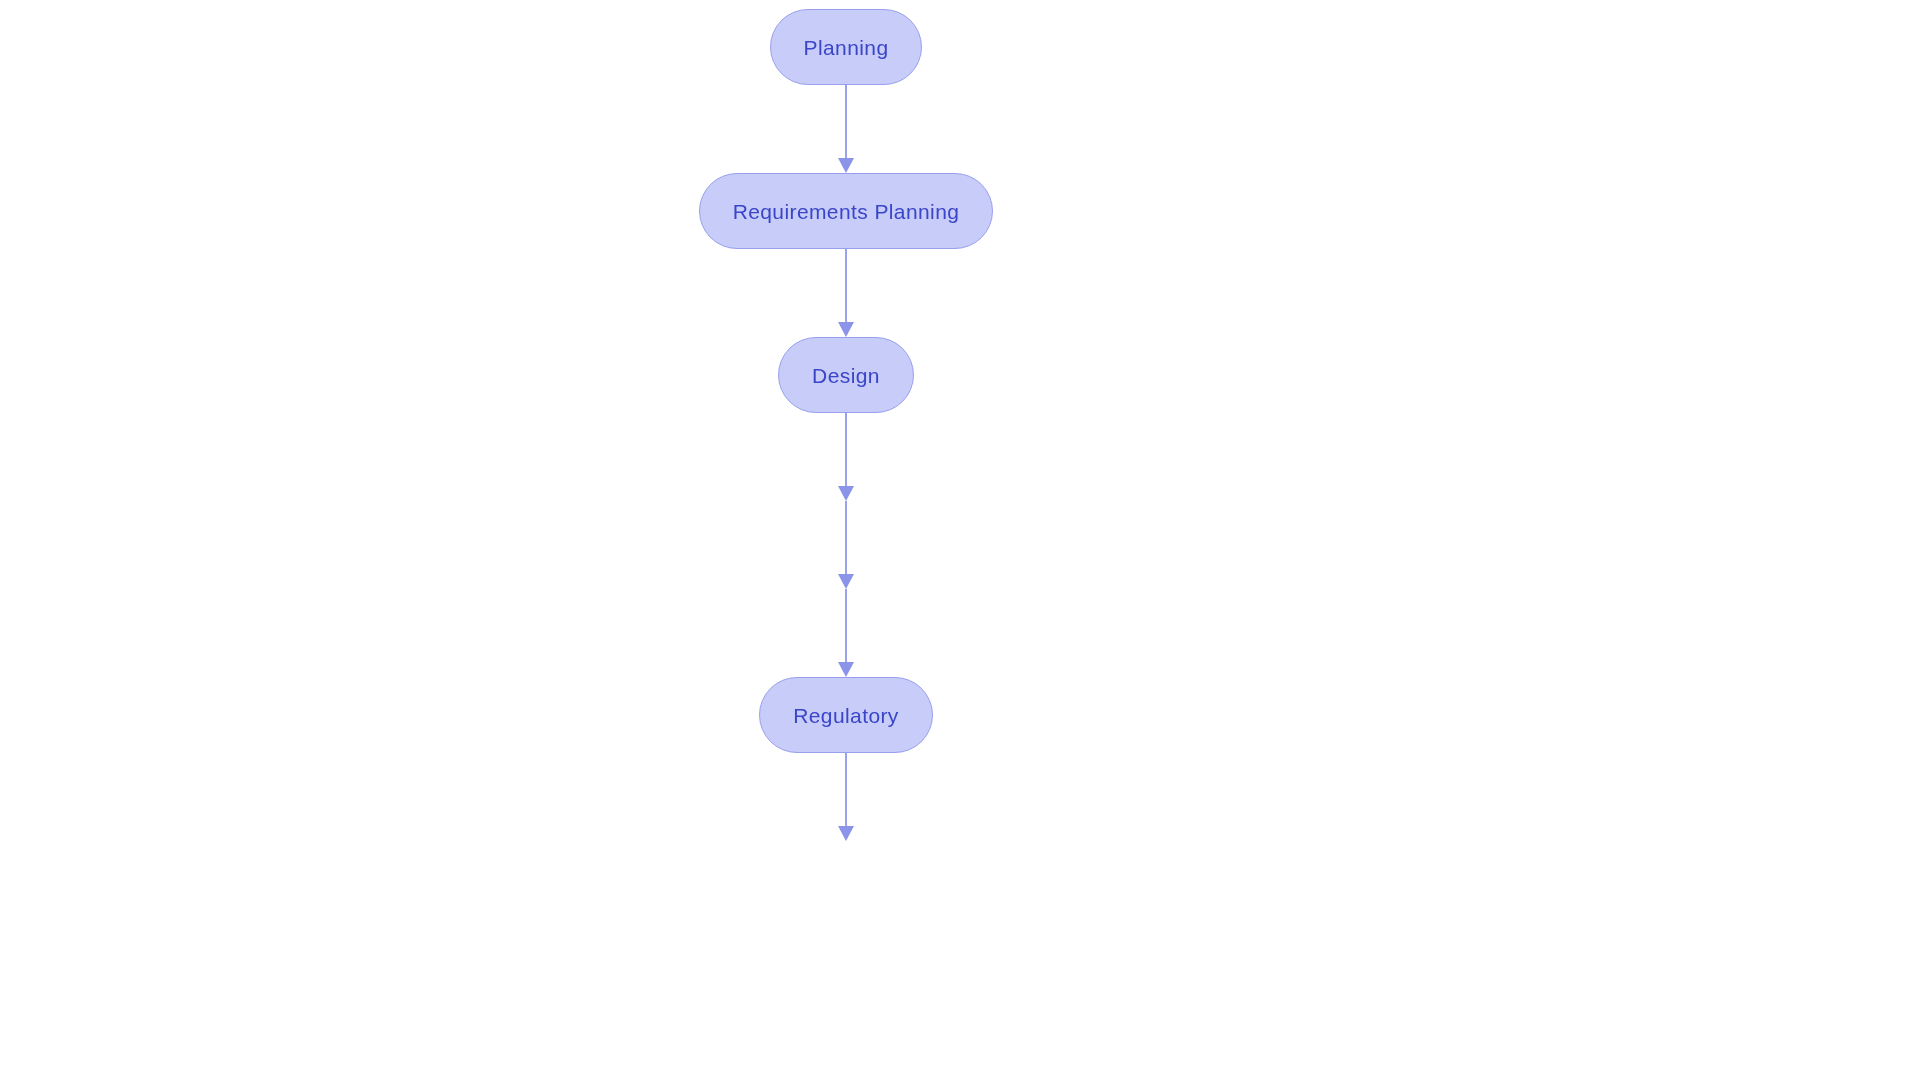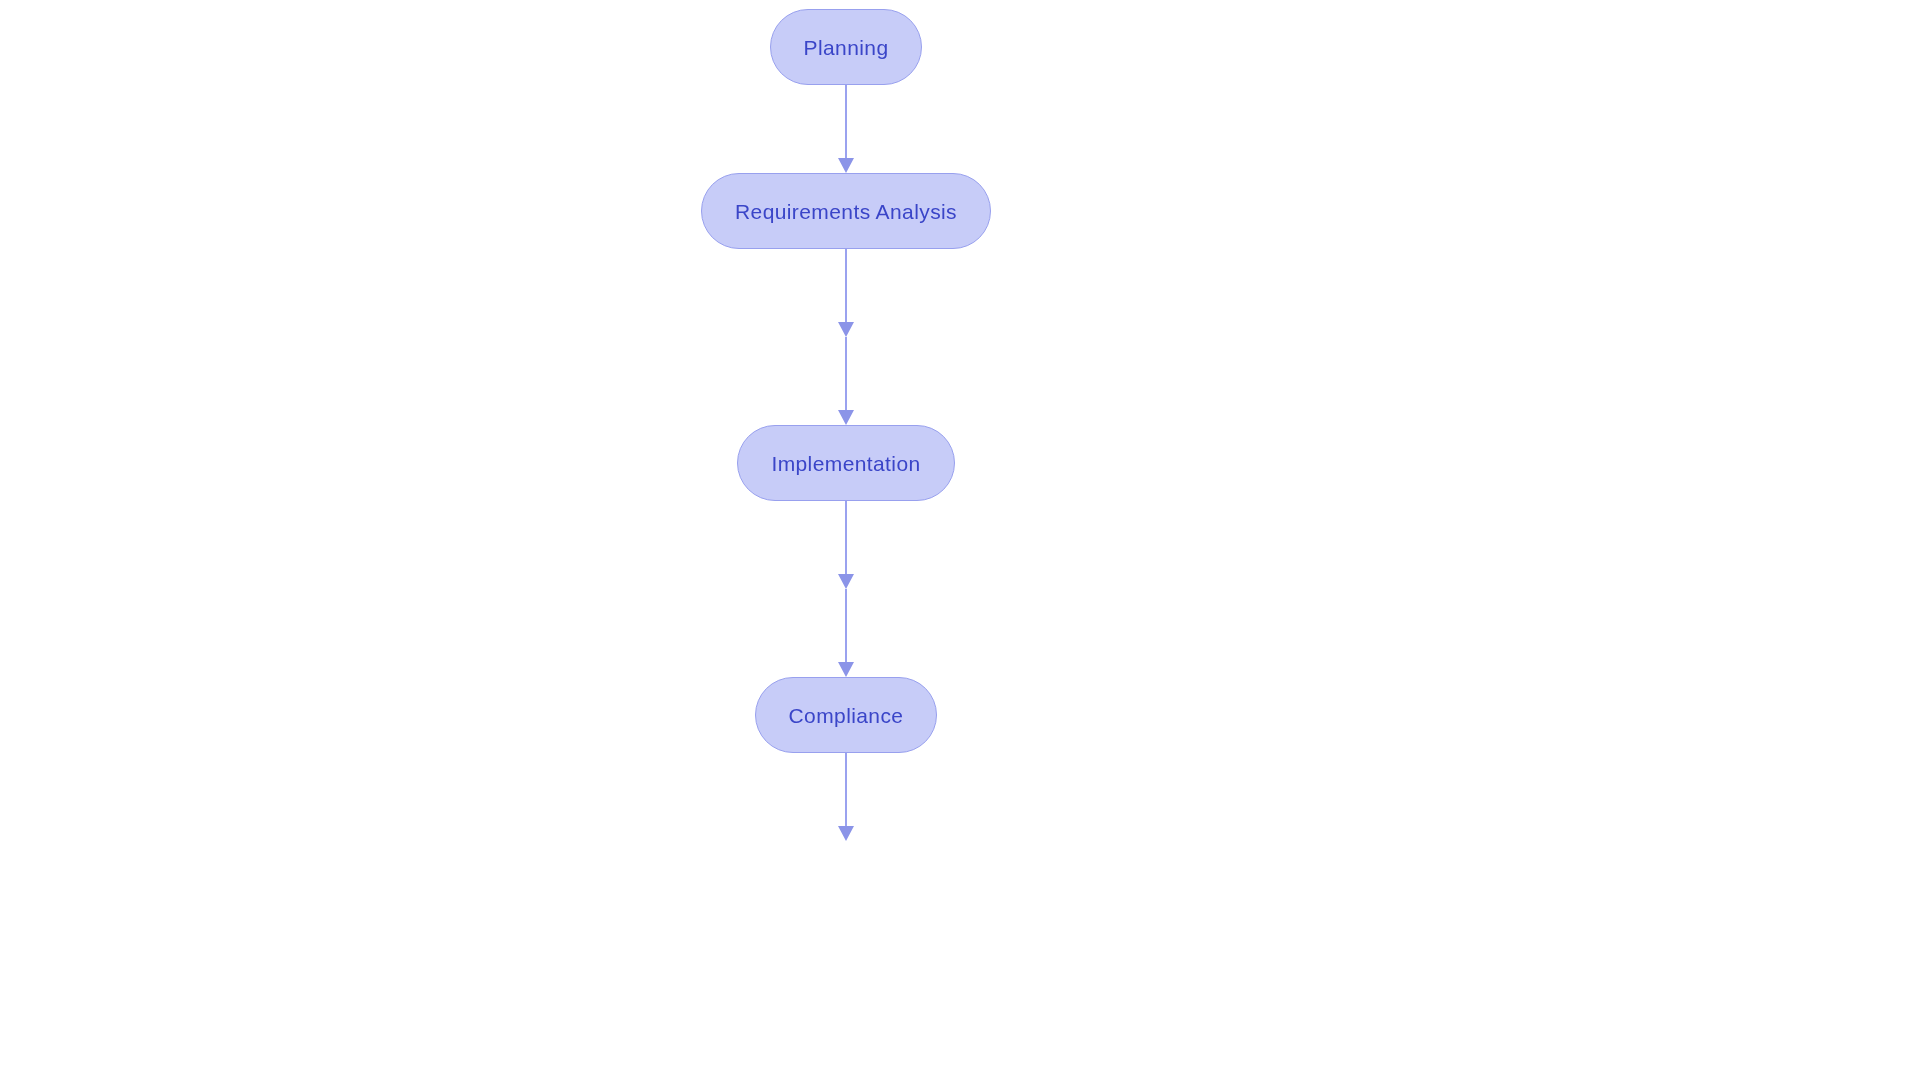--- a/index.html
+++ b/index.html
@@ -77,51 +77,51 @@
   <div class="node">
     <span class="node-label">Planning</span>
   </div>
 
   <div class="edge">
     <span class="edge-line"></span>
     <span class="edge-head"></span>
   </div>
 
   <div class="node">
-    <span class="node-label">Requirements Analysis</span>
+    <span class="node-label">Requirements Planning</span>
+  </div>
+
+  <div class="edge">
+    <span class="edge-line"></span>
+    <span class="edge-head"></span>
+  </div>
+
+  <div class="node">
+    <span class="node-label">Design</span>
   </div>
 
   <div class="edge">
     <span class="edge-line"></span>
     <span class="edge-head"></span>
   </div>
 
 
   <div class="edge">
     <span class="edge-line"></span>
     <span class="edge-head"></span>
   </div>
 
-  <div class="node">
-    <span class="node-label">Implementation</span>
-  </div>
-
-  <div class="edge">
-    <span class="edge-line"></span>
-    <span class="edge-head"></span>
-  </div>
-
 
   <div class="edge">
     <span class="edge-line"></span>
     <span class="edge-head"></span>
   </div>
 
   <div class="node">
-    <span class="node-label">Compliance</span>
+    <span class="node-label">Regulatory</span>
   </div>
 
   <div class="edge">
     <span class="edge-line"></span>
     <span class="edge-head"></span>
   </div>
 
 
 </div>
 

